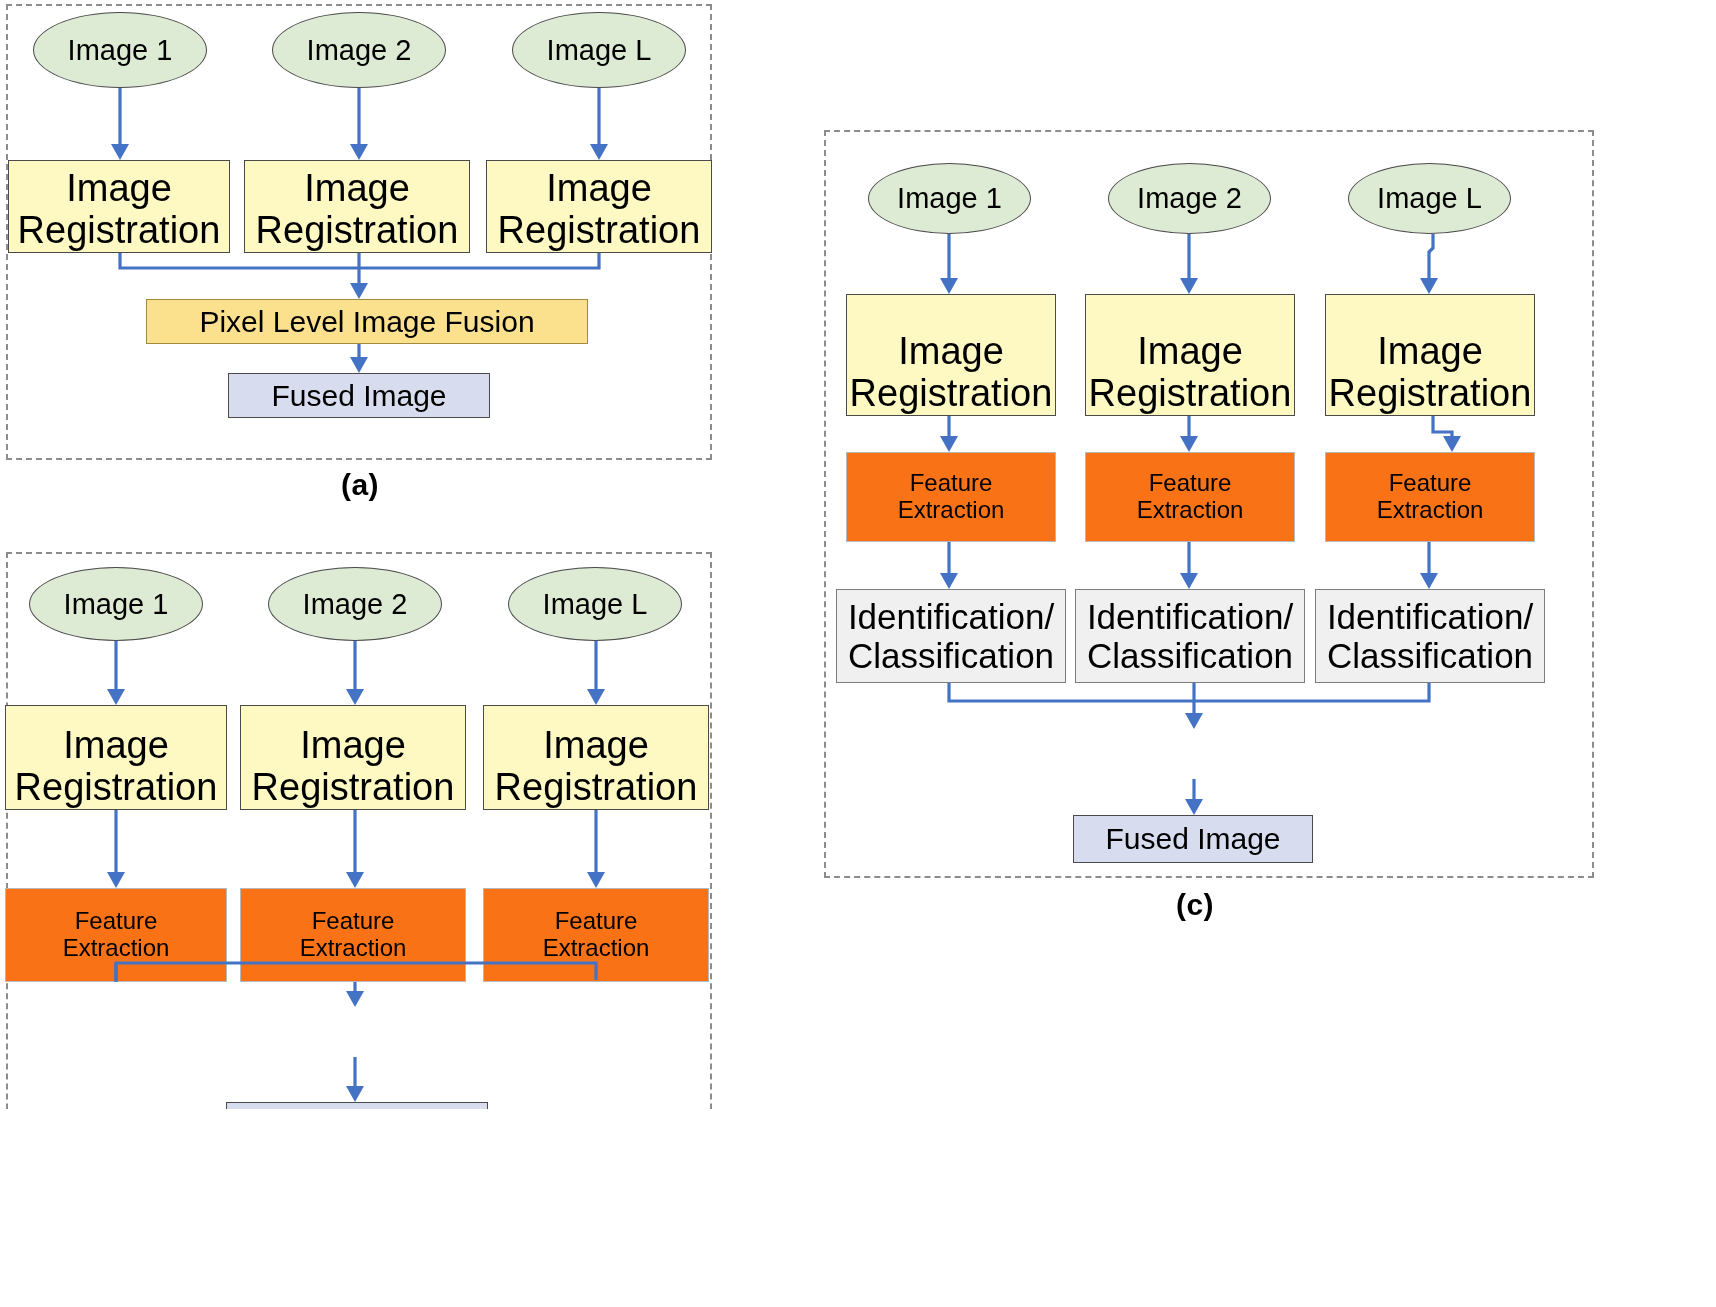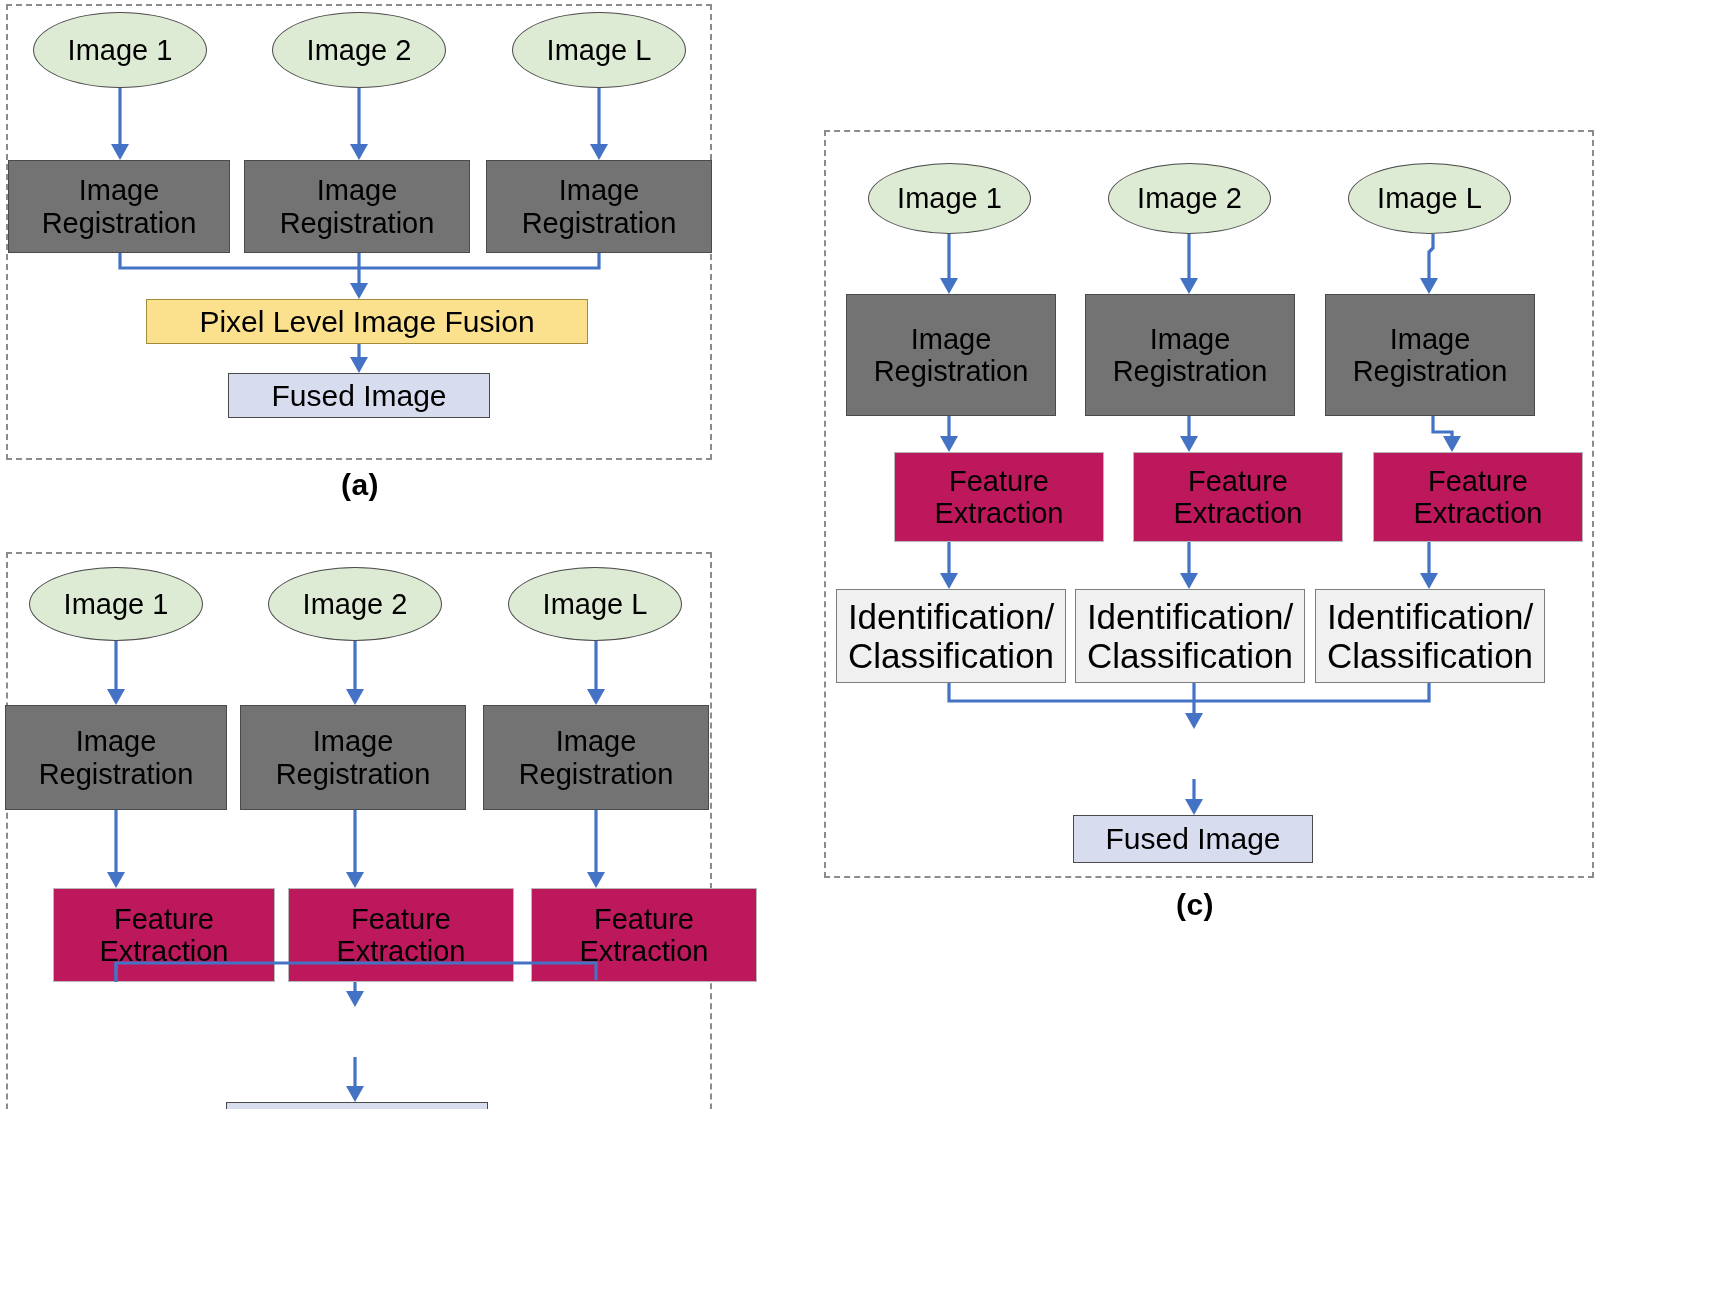--- a/index.html
+++ b/index.html
@@ -52,30 +52,30 @@
   }
 
   .ellipse {
     border-radius: 50%;
     background: #DEEBD4;
     border: 1.6px solid #4a4a4a;
     font-size: 29px;
   }
 
   .box-registration {
-    background: #737373;
+    background: #fef9c3;
     border: 1.4px solid #4a4a4a;
-    font-size: 29px;
+    font-size: 38px;
+    align-items: flex-end;
   }
 
   .box-feature {
-    background: #be185d;
+    background: #f97316;
     border: 1.4px solid #b8b8b8;
-    font-size: 29px;
-    margin-left: 48px;
+    font-size: 24px;
   }
 
   .box-identification {
     background: #F0F0F0;
     border: 1.6px solid #7c7c7c;
     font-size: 35px;
   }
 
   .box-fusion {
     background: #FBE08E;

